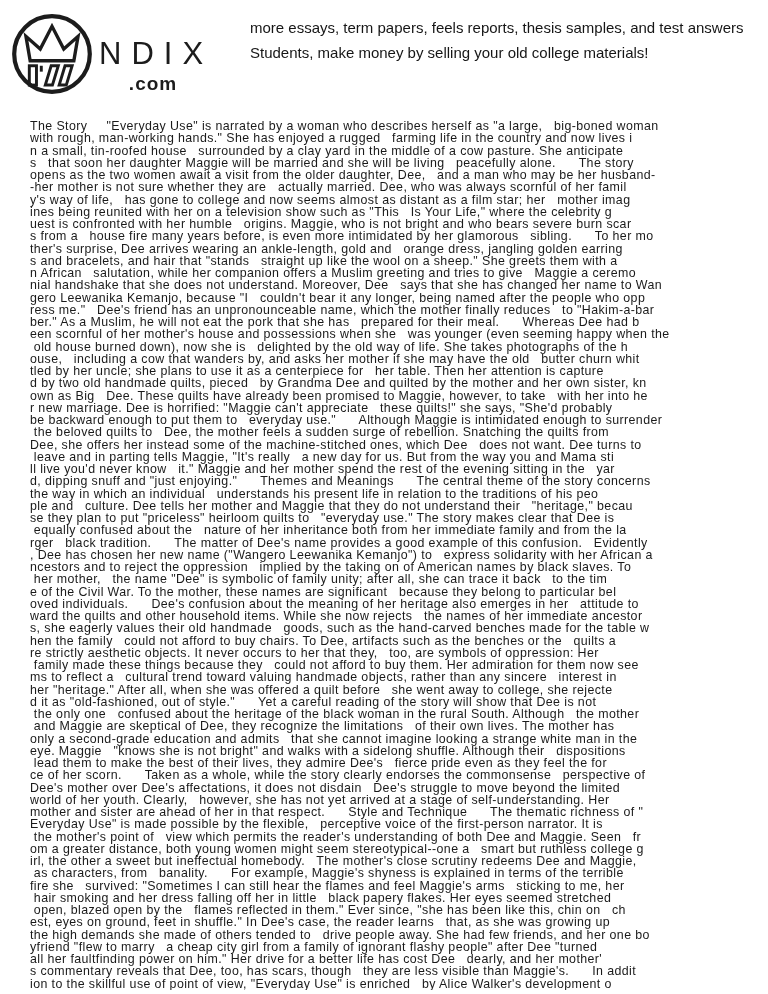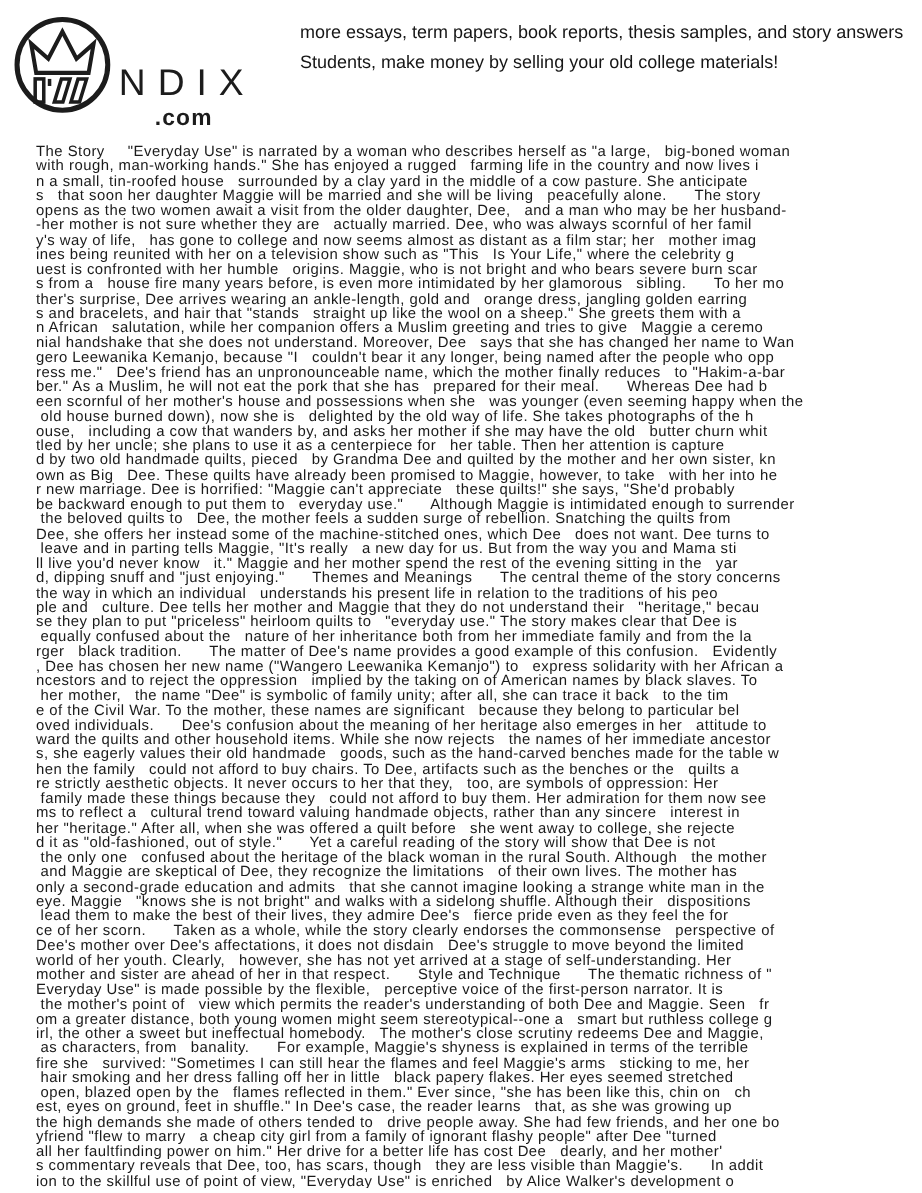--- a/index.html
+++ b/index.html
@@ -4,21 +4,21 @@
 <style>
   html, body { margin:0; padding:0; background:#ffffff; }
   .page {
     position:relative; width:768px; height:994px; background:#ffffff;
     font-family:"Liberation Sans", sans-serif; color:#1c1c1c; overflow:hidden;
   }
   .header { display:flex; align-items:flex-start; padding:12px 0 0 10px; height:94px; }
   .logo { display:flex; align-items:flex-start; width:232px; flex:0 0 auto; }
   .logo-mark { width:84px; height:84px; flex:0 0 auto; }
   .logo-mark svg { display:block; width:84px; height:84px; }
-  .brand { margin-left:5px; margin-top:39px; }
+  .brand { margin-left:5px; margin-top:24px; }
   .brand-name {
     display:block; font-size:31px; letter-spacing:10px; font-weight:400;
     color:#1c1c1c; white-space:nowrap;
   }
   .brand-tld {
     display:block; text-align:center; font-weight:700; font-size:19px;
     margin-top:1px; margin-right:6px; letter-spacing:1px; color:#1c1c1c;
   }
   .header-text { margin-left:8px; padding-top:6px; width:516px; }
   .notice-block { margin:0 0 6px 0; }
@@ -51,21 +51,21 @@
         </svg>
       </span>
       <span class="brand">
         <span class="brand-name">NDIX</span>
         <span class="brand-tld">.com</span>
       </span>
     </div>
 
     <div class="header-text">
       <div class="notice-block">
-        <span class="header-line">more essays, term papers, book reports, thesis samples, and story answers</span>
+        <span class="header-line">more essays, term papers, feels reports, thesis samples, and test answers</span>
       </div>
       <div class="notice-block">
         <span class="header-line">Students, make money by selling your old college materials!</span>
       </div>
     </div>
 
   </div>
 
   <div class="essay">The Story     "Everyday Use" is narrated by a woman who describes herself as "a large,   big-boned woman
 with rough, man-working hands." She has enjoyed a rugged   farming life in the country and now lives i

